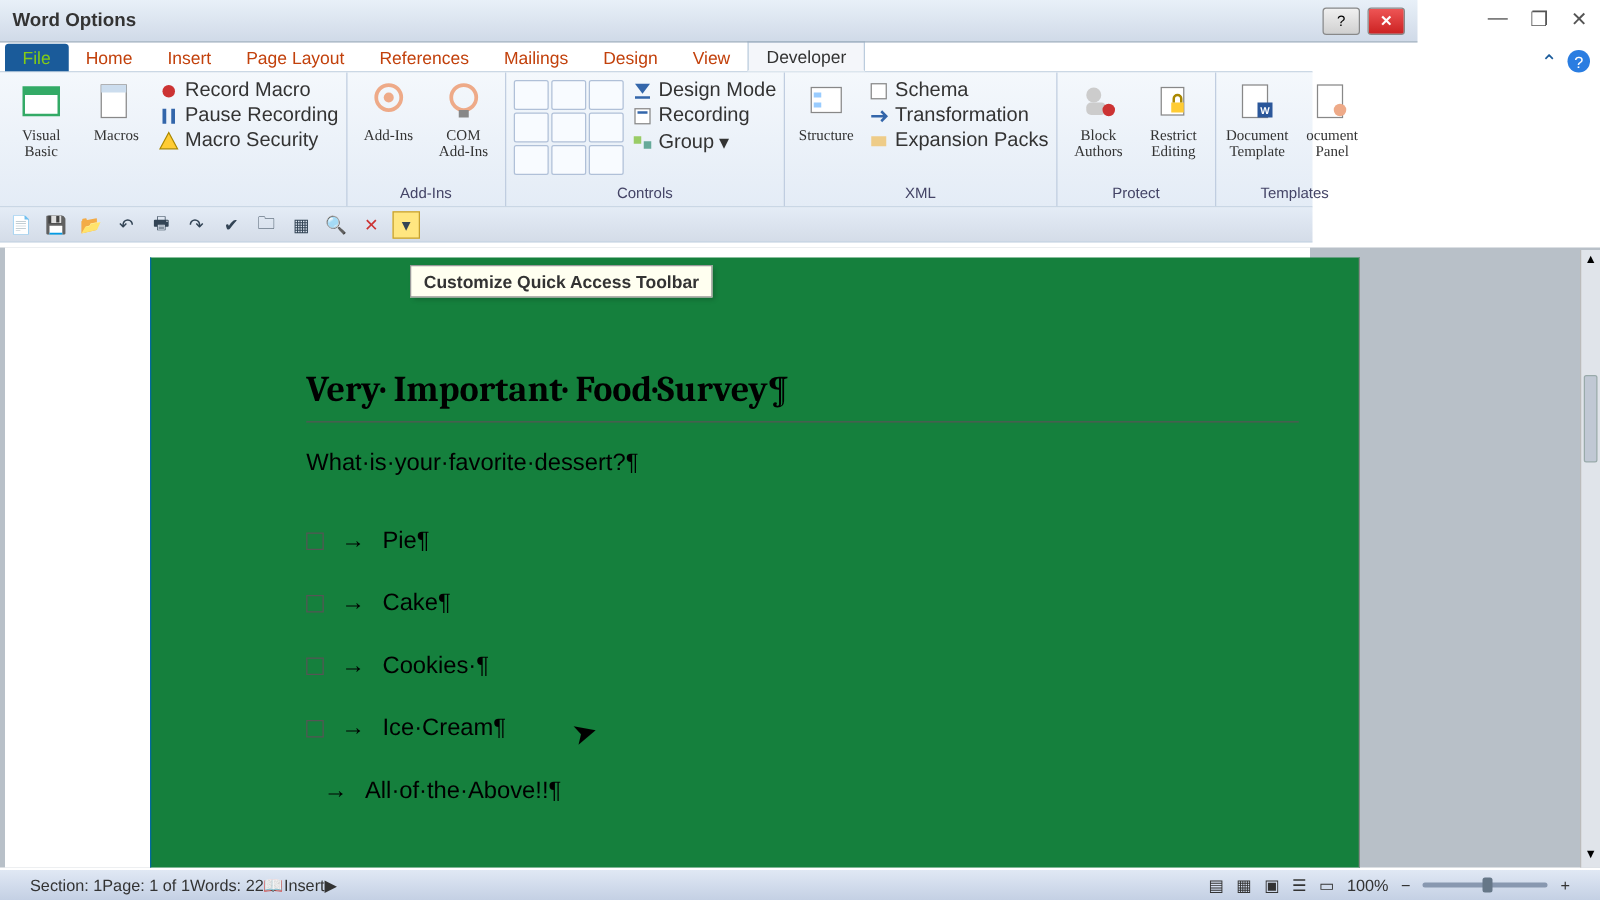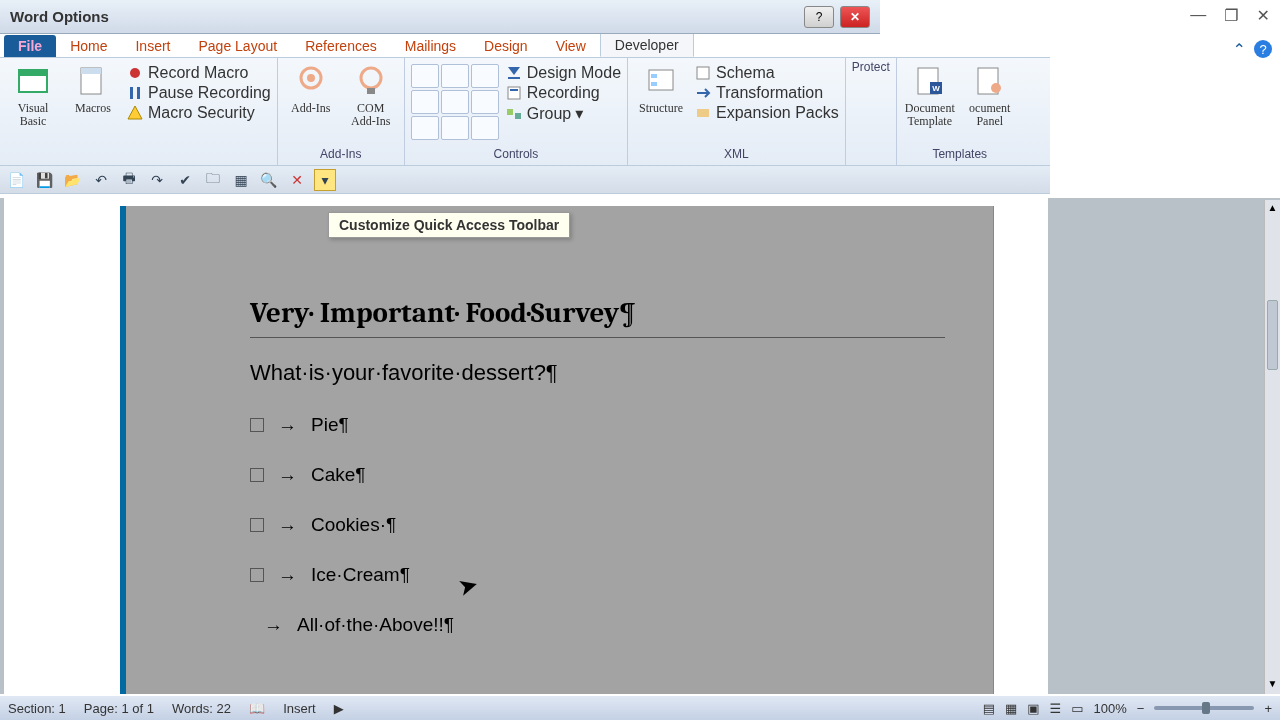--- a/index.html
+++ b/index.html
@@ -1,32 +1,32 @@
 <!DOCTYPE html>
 <html><head>
 <meta charset="utf-8">
 <style>
 * { margin: 0; padding: 0; box-sizing: border-box; font-family: "Segoe UI", Tahoma, sans-serif; }
 body { background: #fff; width: 1280px; height: 720px; overflow: hidden; position: relative; }
 
 
-.title-bar { height: 34px; background: linear-gradient(#e8f0f8, #d0dae8); display: flex; align-items: center; border-bottom: 1px solid #9ab; position: relative; width: 880px; }
+.title-bar { height: 34px; background: linear-gradient(#e8f0f8, #d0dae8); display: flex; align-items: center; border-bottom: 1px solid #9ab; position: relative; width: 1134px; }
 .title-bar .title { font-size: 15px; color: #333; padding-left: 10px; font-weight: 600; }
 .title-bar .controls { position: absolute; right: 10px; display: flex; gap: 6px; }
 .tb-btn { width: 30px; height: 22px; border: 1px solid #888; border-radius: 3px; display: flex; align-items: center; justify-content: center; font-size: 12px; background: linear-gradient(#f0f0f0,#d0d0d0); cursor: pointer; }
 .tb-close { background: linear-gradient(#e55,#c22); color: #fff; font-weight: bold; }
 
 
 .outer-controls { position: absolute; top: 6px; right: 10px; display: flex; gap: 18px; color: #555; font-size: 16px; }
 .outer-controls span { cursor: pointer; }
 
 
 .tabs { height: 24px; background: #fff; display: flex; align-items: flex-end; padding-left: 4px; border-bottom: 1px solid #bcd; width: 1050px; }
 .tab { padding: 3px 14px; font-size: 14px; color: #c2410c; cursor: pointer; }
-.tab.file { background: #1a5b9a; color: #f9a8d4; border-radius: 3px 3px 0 0; font-weight: bold; }
+.tab.file { background: #1a5b9a; color: #84cc16; border-radius: 3px 3px 0 0; }
 .tab.active { background: #f4f6fa; border: 1px solid #bcd; border-bottom: 1px solid #f4f6fa; color: #333; }
 
 
 .ribbon { height: 108px; background: linear-gradient(#f4f8fc, #e4ecf6); border-bottom: 1px solid #bcd; display: flex; width: 1050px; }
 .group { border-right: 1px solid #c0cde0; padding: 2px 6px; display: flex; flex-direction: column; justify-content: space-between; }
 .group-label { text-align: center; font-size: 12px; color: #446; padding-bottom: 2px; }
 .group-body { display: flex; gap: 6px; flex: 1; align-items: flex-start; }
 
 .big-btn { display: flex; flex-direction: column; align-items: center; justify-content: center; width: 54px; font-size: 12px; color: #333; cursor: pointer; padding-top: 4px; }
 .big-btn .ico { width: 36px; height: 36px; display: block; margin-bottom: 2px; }
@@ -43,37 +43,37 @@
 .qat { height: 28px; background: linear-gradient(#e4ecf6,#d4dce8); display: flex; align-items: center; padding: 0 6px; gap: 6px; border-bottom: 1px solid #bcd; width: 1050px; }
 .qat .q { width: 22px; height: 22px; display: flex; align-items: center; justify-content: center; cursor: pointer; color: #345; font-size: 14px; }
 .qat .q.hl { background: #ffe680; border: 1px solid #c5a030; }
 
 
 .tooltip { position: absolute; top: 212px; left: 328px; background: #fffff0; border: 1px solid #999; padding: 4px 10px; font-size: 14px; font-weight: bold; color: #333; box-shadow: 2px 2px 4px rgba(0,0,0,0.2); z-index: 10; text-align: center; }
 
 
 .doc-wrap { position: absolute; top: 198px; left: 0; right: 0; bottom: 26px; background: #b8c0c8; }
 .doc-inner { position: absolute; top: 0; left: 4px; width: 1044px; bottom: 0; background: #fff; }
-.page { position: absolute; left: 116px; top: 8px; width: 874px; bottom: 0; background: #a3a3a3; border-left: 6px solid #0369a1; border-right: 1px solid #888; }
+.page { position: absolute; left: 116px; top: 8px; width: 968px; bottom: 0; background: #15803d; border-left: 1px solid #0369a1; border-right: 1px solid #888; }
 .page-margin { padding: 90px 48px 20px 124px; }
 .doc-title { font-family: Cambria, Georgia, serif; font-size: 29px; font-weight: bold; color: #000; border-bottom: 1px solid #555; padding-bottom: 8px; margin-bottom: 22px; }
-.doc-q { font-size: 22px; color: #000; margin-bottom: 28px; }
+.doc-q { font-size: 19px; color: #000; margin-bottom: 40px; }
 .doc-item { display: flex; align-items: center; font-size: 19px; color: #000; margin-bottom: 28px; }
 .cb { width: 14px; height: 14px; border: 1.5px solid #555; margin-right: 14px; }
 .arr { margin-right: 14px; color: #000; }
 .doc-item.noind { padding-left: 8px; }
 
 
 .right-scroll { position: absolute; right: 0; top: 200px; bottom: 26px; width: 16px; background: #e0e4ea; border-left: 1px solid #bbb; }
 .right-scroll .arrowu { position: absolute; top: 2px; left: 2px; right: 2px; height: 14px; font-size: 10px; text-align: center; cursor: pointer; }
 .right-scroll .arrowd { position: absolute; bottom: 2px; left: 2px; right: 2px; height: 14px; font-size: 10px; text-align: center; cursor: pointer; }
 .right-scroll .thumb { position: absolute; top: 100px; left: 2px; right: 2px; height: 70px; background: #c0c8d4; border: 1px solid #9aa; border-radius: 2px; }
 
 
-.status { position: absolute; bottom: 0; left: 0; right: 0; height: 24px; background: linear-gradient(#e0e8f4,#c4d0e4); display: flex; align-items: center; font-size: 13px; color: #333; padding: 0 8px; gap: 18px; }
+.status { position: absolute; bottom: 0; left: 0; right: 0; height: 24px; background: linear-gradient(#e0e8f4,#c4d0e4); display: flex; align-items: center; font-size: 13px; color: #333; padding: 0 24px; }
 .status .right { margin-left: auto; display: flex; align-items: center; gap: 10px; }
 .zoom-slider { width: 100px; height: 4px; background: #8898b0; position: relative; border-radius: 2px; }
 .zoom-thumb { position: absolute; left: 48px; top: -4px; width: 8px; height: 12px; background: #678; border-radius: 2px; }
 
 
 .cursor { position: absolute; top: 572px; left: 458px; font-size: 24px; color: #000; z-index: 20; transform: rotate(-15deg); }
 
 
 .ribbon-right-icons { position: absolute; top: 40px; right: 8px; display: flex; gap: 8px; font-size: 16px; color: #1a5b9a; }
 
@@ -257,20 +257,38 @@
               </svg>
             </span>
             <span>Expansion Packs</span>
           </div>
       </div>
     </div>
     <div class="group-label">XML</div>
   </div>
 
   <div class="group">
+    <div class="group-body">
+      <div class="big-btn">
+        <svg class="ico" viewBox="0 0 36 36">
+            <circle cx="14" cy="12" r="6" fill="#ccc"></circle>
+            <rect x="8" y="18" width="16" height="10" fill="#ccc" rx="4"></rect>
+            <circle cx="26" cy="24" r="5" fill="#c33"></circle>
+          </svg>
+        <span>Block Authors</span>
+      </div>
+      <div class="big-btn">
+        <svg class="ico" viewBox="0 0 36 36">
+            <rect x="8" y="6" width="18" height="22" fill="#fff" stroke="#888"></rect>
+            <rect x="16" y="18" width="10" height="8" fill="#fc3"></rect>
+            <path d="M18 18 v-3 a3 3 0 0 1 6 0 v3" fill="none" stroke="#a80" stroke-width="2"></path>
+          </svg>
+        <span>Restrict Editing</span>
+      </div>
+    </div>
     <div class="group-label">Protect</div>
   </div>
 
   <div class="group" style="border-right:none;">
     <div class="group-body">
       <div class="big-btn">
         <svg class="ico" viewBox="0 0 36 36">
             <rect x="6" y="4" width="20" height="26" fill="#fff" stroke="#888"></rect>
             <rect x="18" y="18" width="12" height="12" fill="#2b579a"></rect>
             <text x="24" y="27" font-size="8" fill="#fff" text-anchor="middle" font-weight="bold">W</text>

